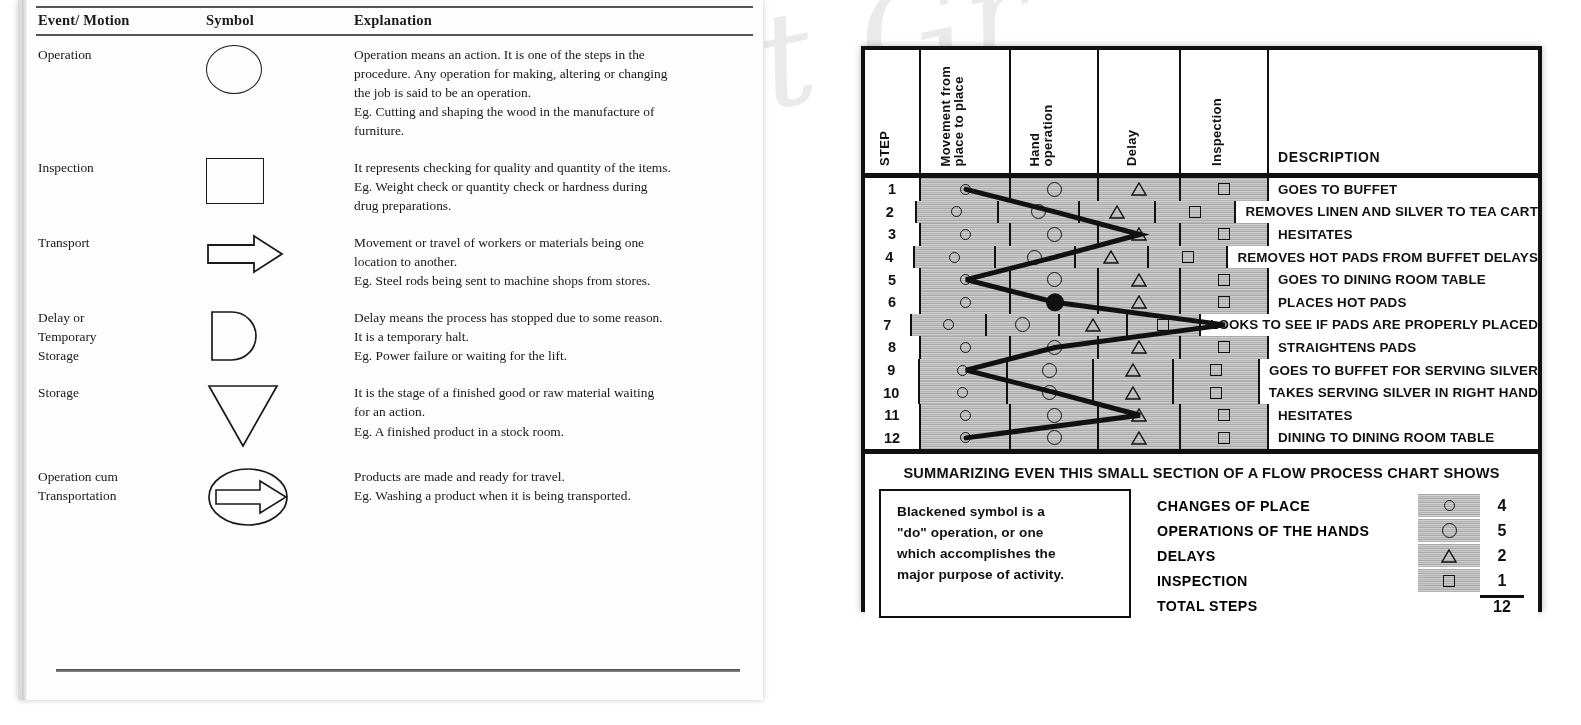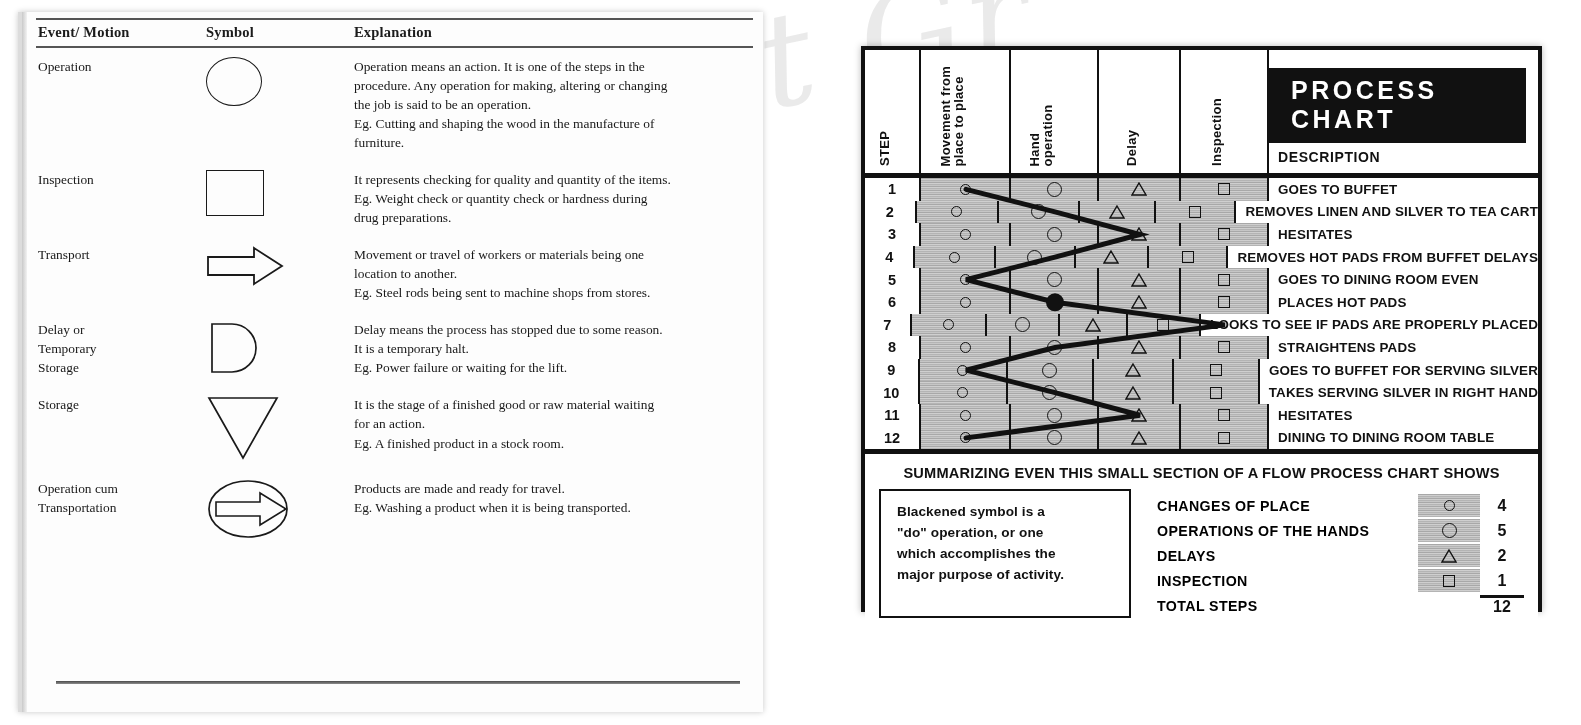--- a/index.html
+++ b/index.html
@@ -26,21 +26,21 @@
     transform:rotate(-12deg);
     user-select:none;
     pointer-events:none;
     white-space:nowrap;
     opacity:.55;
   }
 
   
   #left-panel {
     position:absolute;
-    left:18px; top:12px;
+    left:18px; top:0px;
     width:745px; height:700px;
     background:#fdfdfd;
     box-shadow: 0 0 6px rgba(0,0,0,.22);
     border-left:4px solid #dcdcdc;
     padding:6px 10px 0 14px;
   }
   #left-panel::before{
     content:"";
     position:absolute; left:0; top:0; bottom:0; width:5px;
     background:linear-gradient(to right,#c9c9c9,#f2f2f2);
@@ -346,21 +346,20 @@
         <span>operation</span>
       </span>
     </div>
     <div class="hdr-cell c-del">
       <span class="hdr-vert">Delay</span>
     </div>
     <div class="hdr-cell c-insp">
       <span class="hdr-vert">Inspection</span>
     </div>
     <div class="hdr-cell c-desc">
-      <div id="pc-title-box">PROCESS  CHART</div>
       <div id="desc-header">DESCRIPTION</div>
     </div>
   </div>
 
   <div id="pc-rows">
       <div class="pc-row">
         <div class="num-step">1</div>
         <div class="pc-cell shaded" style="width:90px">
           <span class="r-circ"></span>
         </div>
@@ -440,21 +439,21 @@
           <span class="r-circ big"></span>
         </div>
         <div class="pc-cell shaded" style="width:82px">
           <svg width="16" height="14" viewBox="0 0 16 14">
             <polygon points="8,1 15,13 1,13" fill="none" stroke="#111" stroke-width="1.4"></polygon>
           </svg>
         </div>
         <div class="pc-cell shaded" style="width:88px">
           <span class="r-sq"></span>
         </div>
-        <div class="pc-desc">GOES TO DINING ROOM  EVEN</div>
+        <div class="pc-desc">GOES TO DINING ROOM  TABLE</div>
       </div>
       <div class="pc-row">
         <div class="num-step">6</div>
         <div class="pc-cell shaded" style="width:90px">
           <span class="r-circ"></span>
         </div>
         <div class="pc-cell shaded" style="width:88px">
           <span class="r-circ big" style="background:#111"></span>
         </div>
         <div class="pc-cell shaded" style="width:82px">

